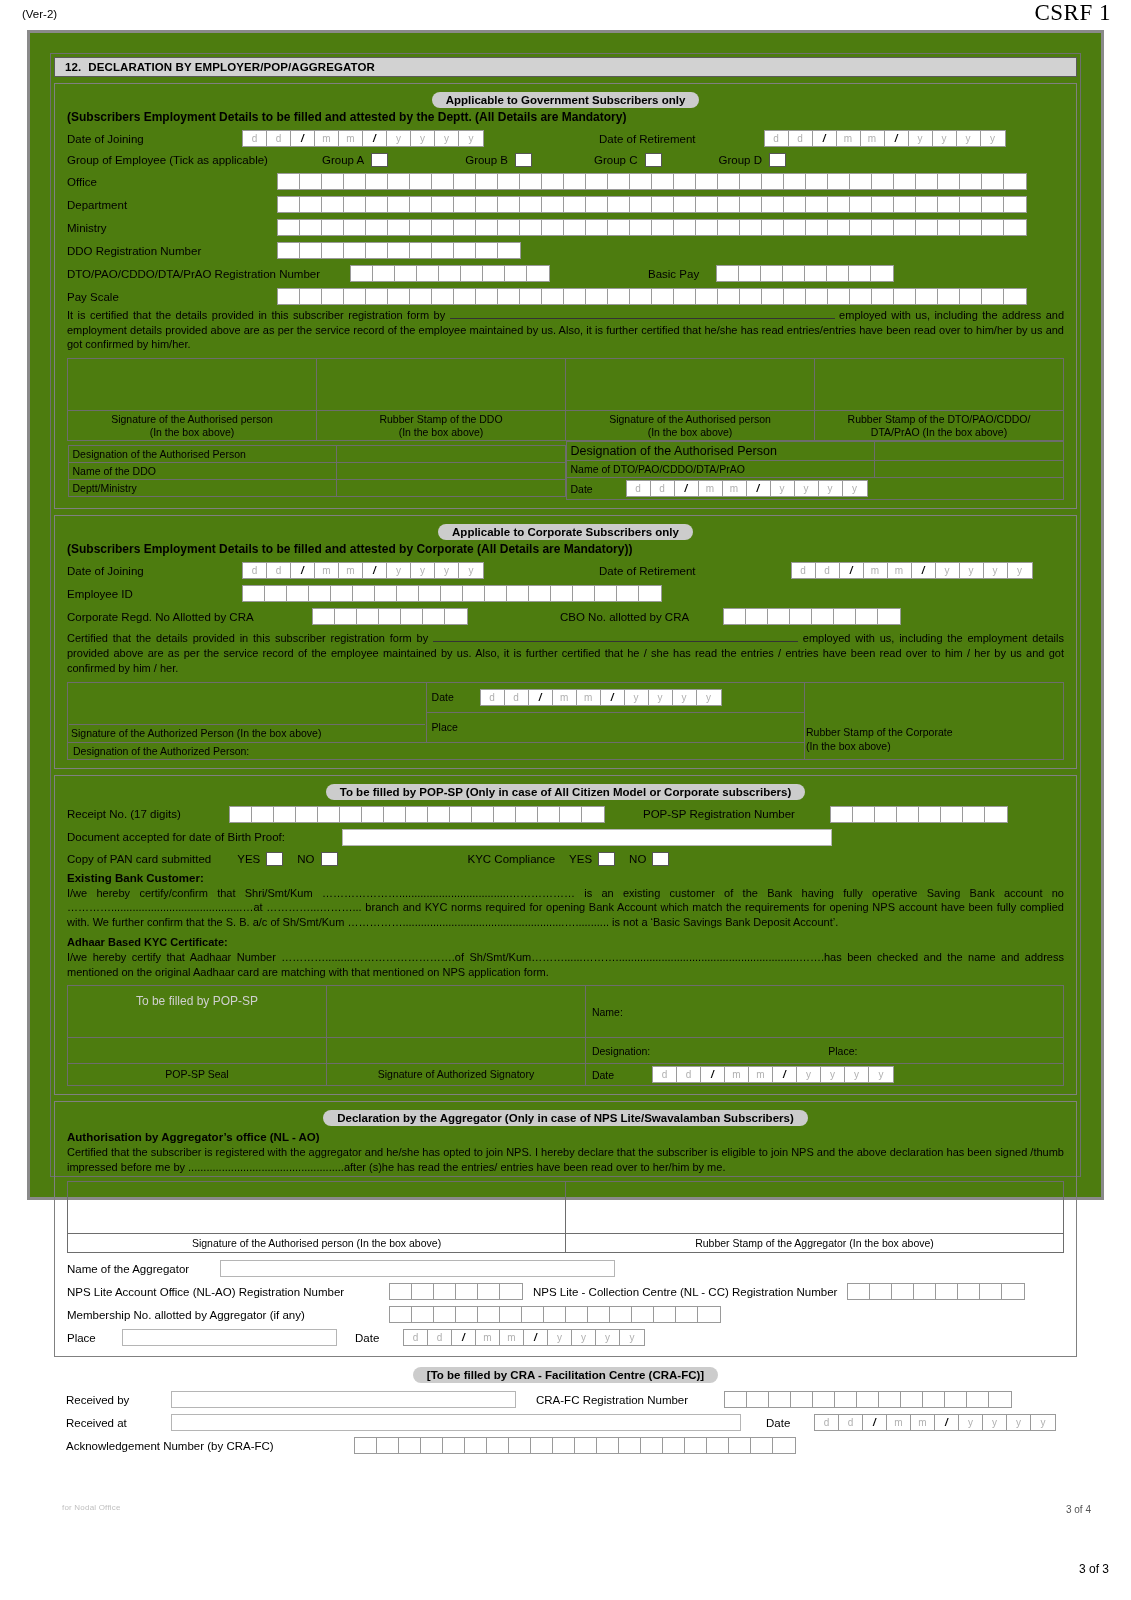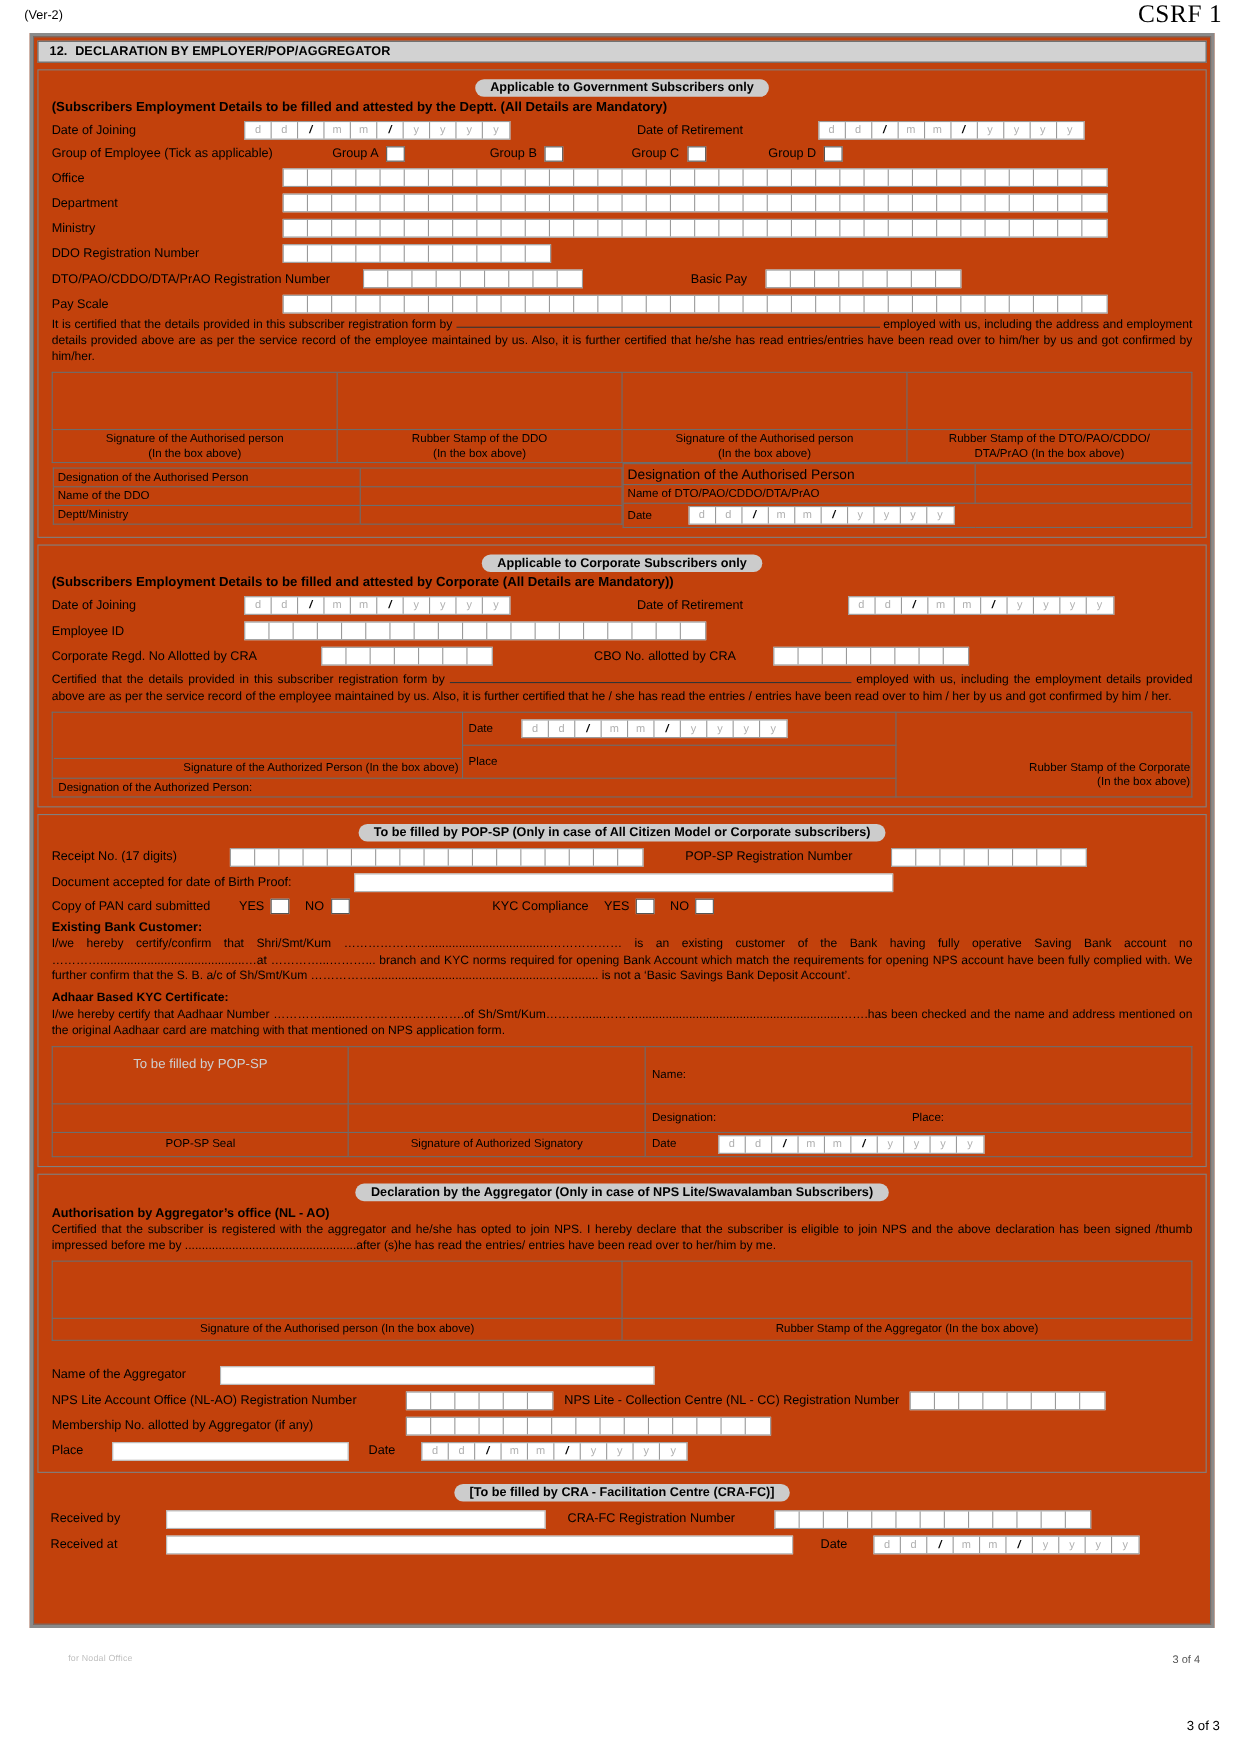--- a/index.html
+++ b/index.html
@@ -14,22 +14,22 @@
     overflow:hidden;
   }
   
   .page-head { position:relative; height:30px; }
   .ver { position:absolute; left:22px; top:8px; font-size:11.5px; }
   .csrf { position:absolute; right:20px; top:0px; font-family:"Liberation Serif", serif;
           font-size:23px; letter-spacing:.5px; }
 
   
   .outer-frame {
-    position:absolute; left:27px; top:30px; width:1077px; height:1450px;
-    border:3px solid #8a8a8a; background:#c2410c; padding:0;
+    position:absolute; left:27px; top:30px; width:1077px; height:1170px;
+    border:3px solid #8a8a8a; background:#4d7c0f; padding:20px;
   }
   .inner-frame { width:100%; height:100%; border:1.5px solid #6f6f6f; padding:3px; }
 
   
   .sec-title {
     background:#d2d2d2; border:1px solid #5a5a5a;
     font-weight:bold; font-size:11.5px; padding:3px 0 3px 10px;
     letter-spacing:.1px;
   }
   .sec-title .num { margin-right:7px; }
@@ -69,21 +69,21 @@
   .para { font-size:11px; line-height:1.34; text-align:justify; margin:3px 0 6px 0; }
   .para .fillline { display:inline-block; border-bottom:1px solid #333; height:10px; }
 
   
   table.grid { border-collapse:collapse; width:100%; }
   table.grid td { border:1px solid #6d6d6d; font-size:10.5px; vertical-align:middle; }
   td.cap { text-align:center; padding:2px 3px; line-height:1.2; }
   td.sigbox { height:52px; }
 
   .bold { font-weight:bold; }
-  .center { text-align:right; }
+  .center { text-align:left; }
 
   
   .pagenum { position:absolute; right:22px; top:1562px; font-size:12px; }
   .pagenum2 { position:absolute; right:40px; top:1504px; font-size:10px; color:#555; }
   .watermark {
     position:absolute; left:62px; top:1503px; font-size:8px; color:#bfbfbf;
     letter-spacing:.2px;
   }
 </style>
 </head>
@@ -683,21 +683,21 @@
         <td class="sigbox" style="width:50%"></td>
         <td class="sigbox" style="width:50%"></td>
       </tr>
       <tr>
         <td class="cap" style="padding:3px">Signature of the Authorised person (In the box above)</td>
         <td class="cap" style="padding:3px">Rubber Stamp of the Aggregator (In the box above)</td>
       </tr>
     </tbody>
         </table>
 
-    <div class="row" style="margin-top:23px">
+    <div class="row" style="margin-top:7px">
       <div class="lbl" style="width:153px">Name of the Aggregator</div>
       <div class="ufield" style="width:395px"></div>
     </div>
 
     <div class="row">
       <div class="lbl" style="width:322px">NPS Lite Account Office (NL-AO) Registration Number</div>
       <div class="comb">
         <i></i>
             <i></i>
             <i></i>
@@ -793,20 +793,45 @@
             <i>m</i>
             <i>m</i>
             <i class="sl">/</i>
             <i>y</i>
             <i>y</i>
             <i>y</i>
             <i>y</i>
       </div>
     </div>
 
+    <div class="row">
+      <div class="lbl" style="width:288px">Acknowledgement Number (by CRA-FC)</div>
+      <div class="comb">
+        <i></i>
+            <i></i>
+            <i></i>
+            <i></i>
+            <i></i>
+            <i></i>
+            <i></i>
+            <i></i>
+            <i></i>
+            <i></i>
+            <i></i>
+            <i></i>
+            <i></i>
+            <i></i>
+            <i></i>
+            <i></i>
+            <i></i>
+            <i></i>
+            <i></i>
+            <i></i>
+      </div>
+    </div>
 
   </div>
 
 </div>
 </div>
 
 <div class="watermark">for Nodal Office</div>
 
 <div class="pagenum2">3 of 4</div>
 

